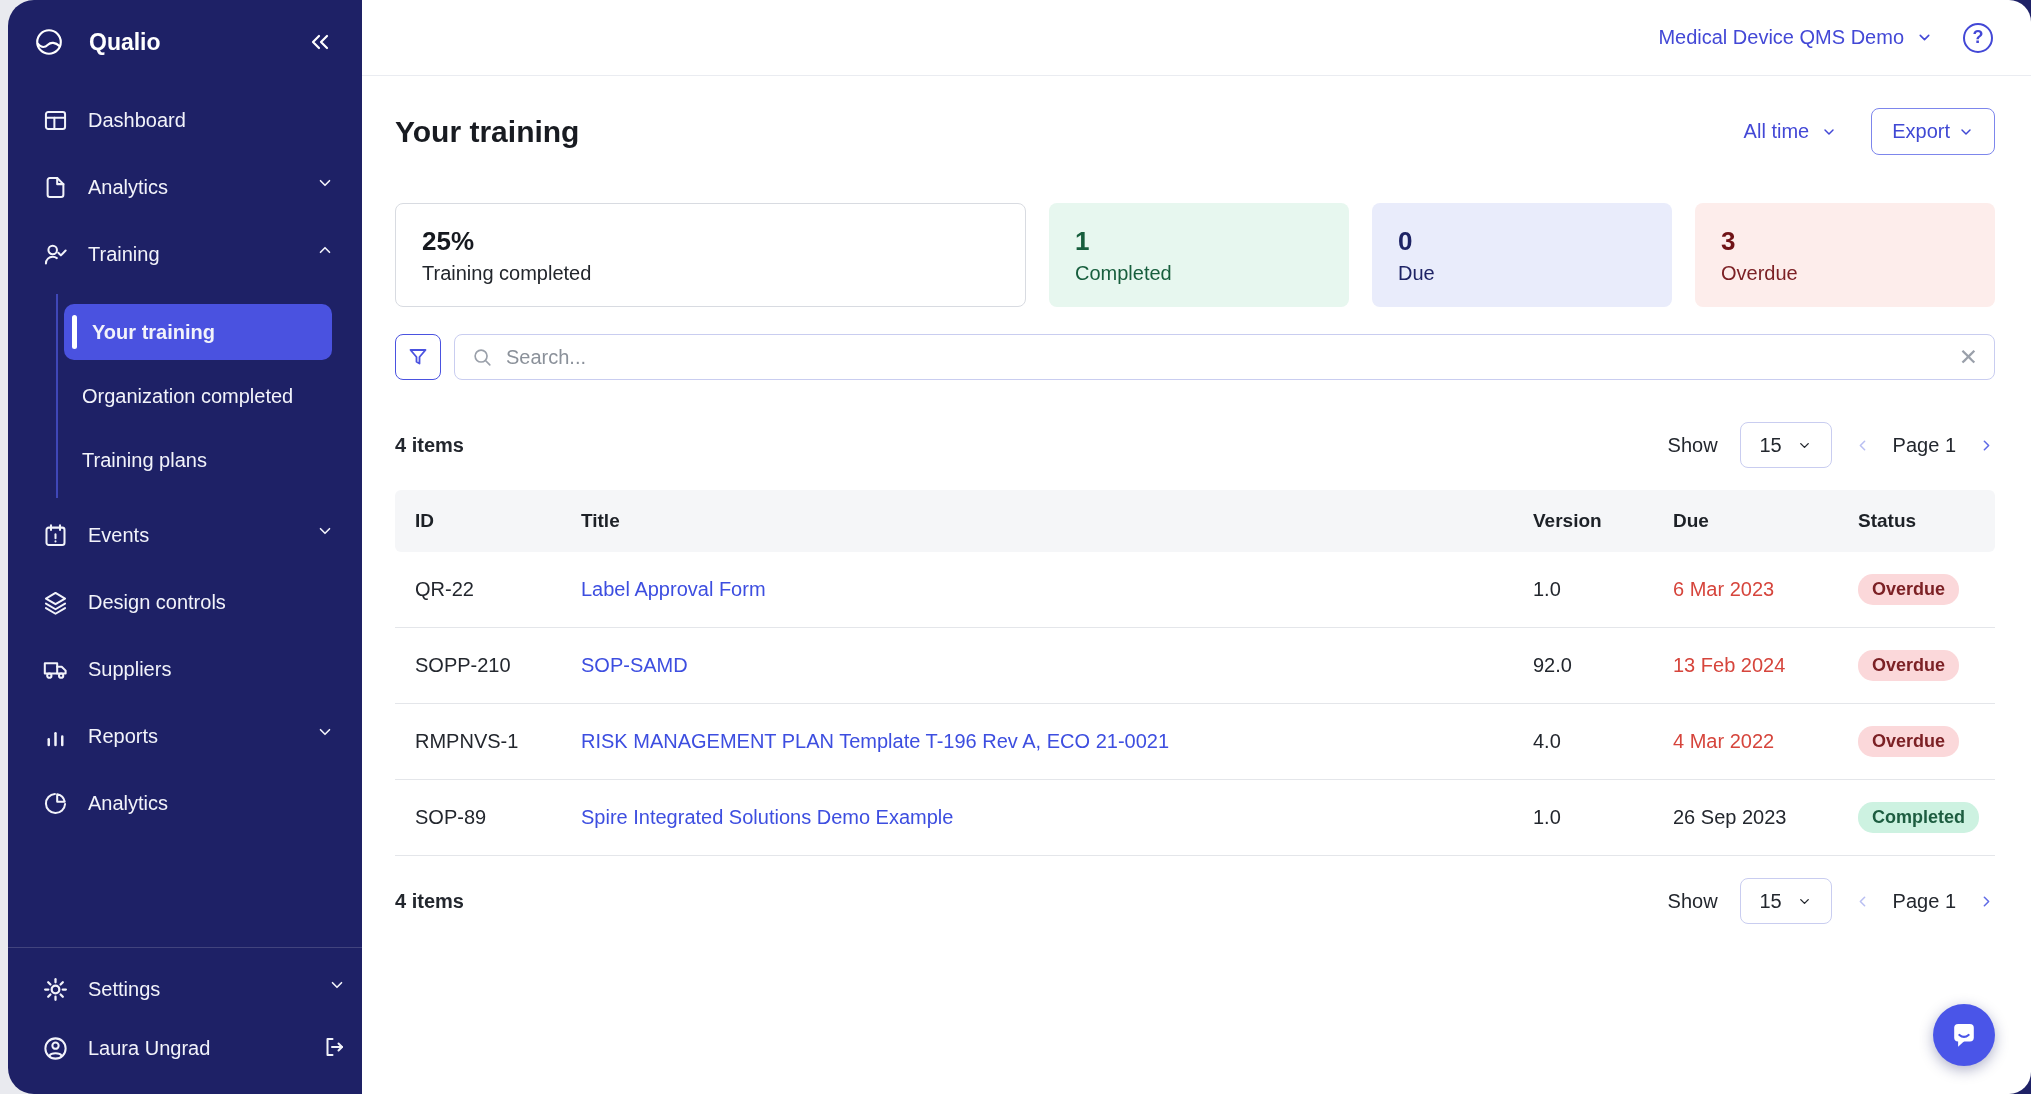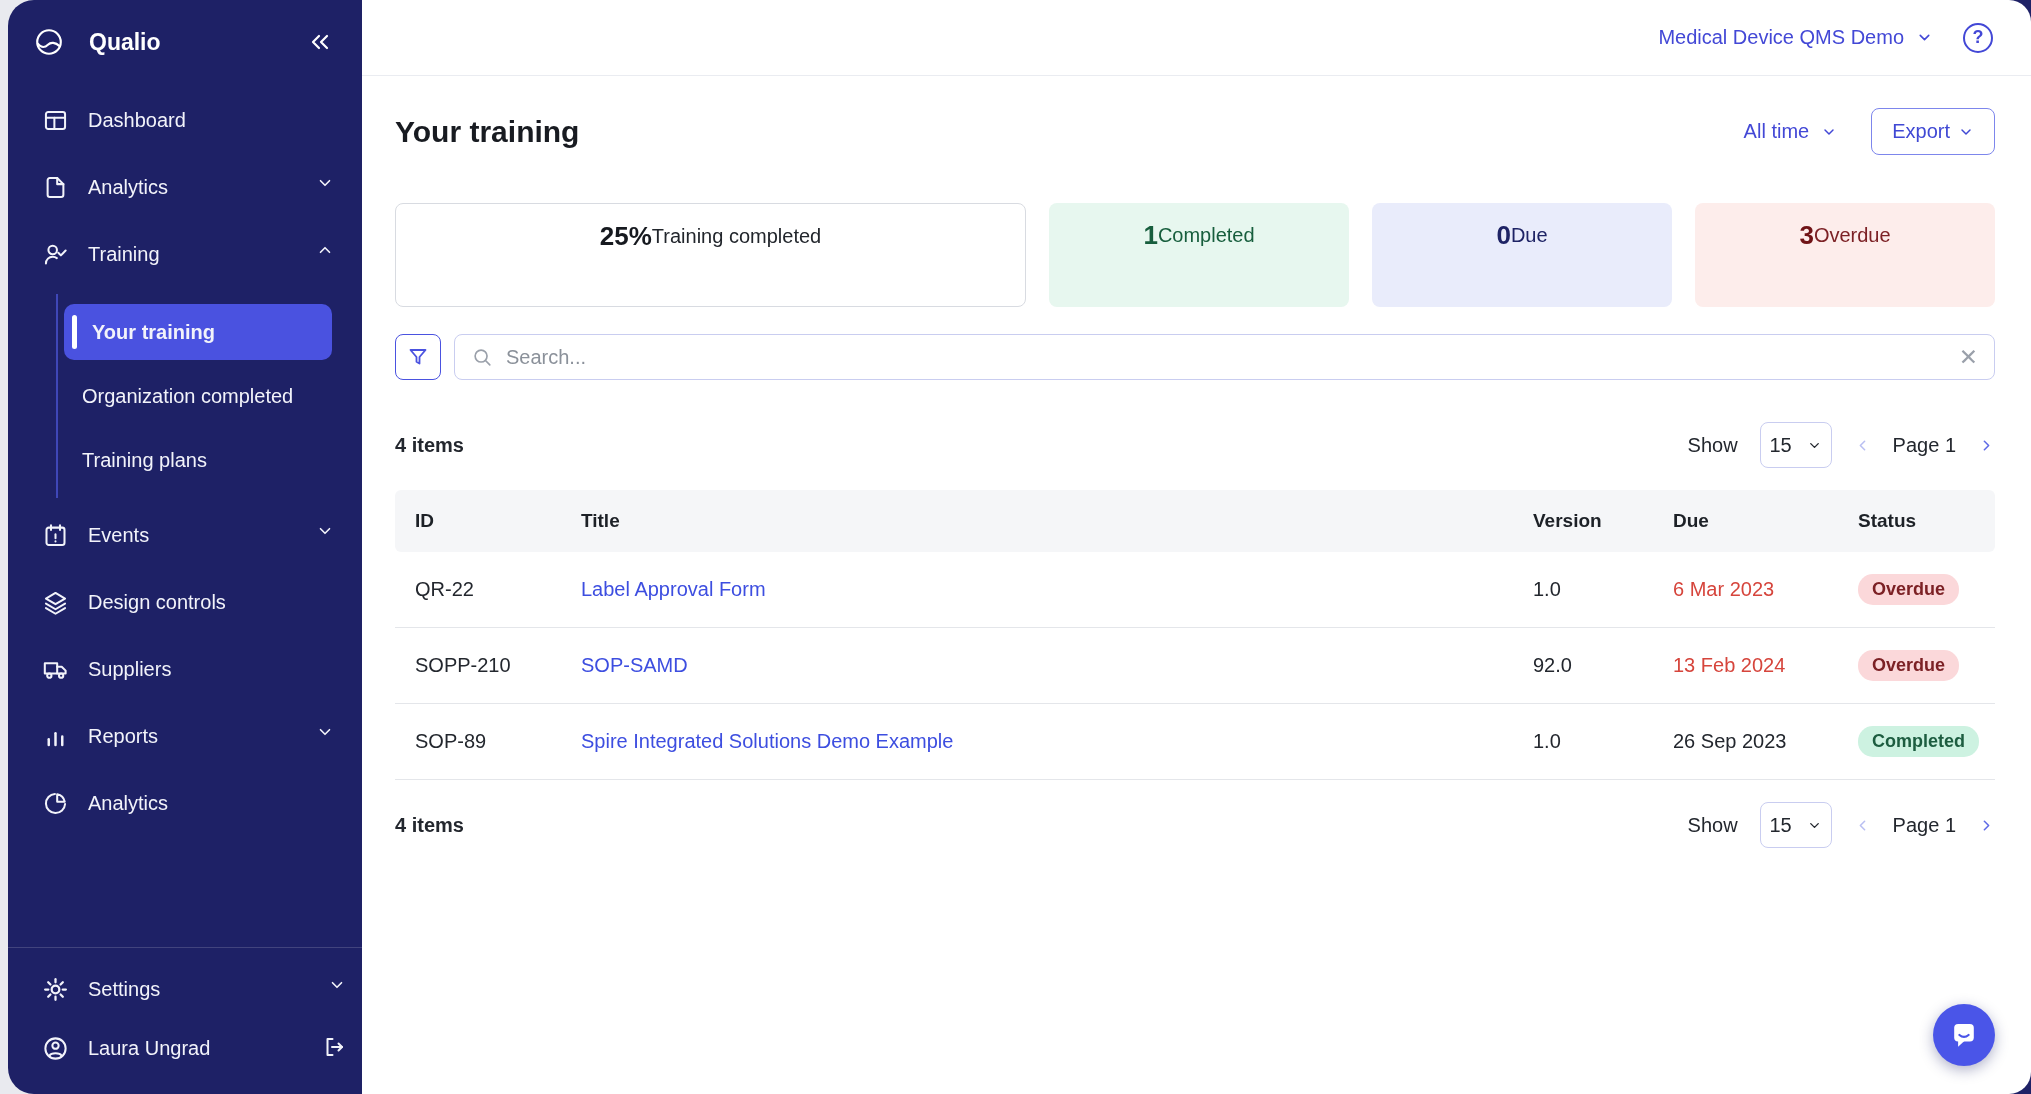--- a/index.html
+++ b/index.html
@@ -61,21 +61,21 @@
   .page-title { font-size:30px; font-weight:600; color:#181b21; }
   .header-actions { display:flex; align-items:center; gap:34px; }
   .time-filter { display:flex; align-items:center; gap:12px; color:#4348d6; font-size:20px; cursor:pointer; }
   .export-btn {
     display:flex; align-items:center; gap:8px; background:#fff; color:#4049d4;
     border:1.5px solid #7d86ec; border-radius:8px; padding:11px 20px; font-size:20px; cursor:pointer;
     font-family:inherit;
   }
 
   .stats-row { display:flex; gap:23px; margin-top:48px; }
-  .stat { height:104px; border-radius:8px; padding:16px 26px; display:flex; flex-direction:row; justify-content:center; }
+  .stat { height:104px; border-radius:8px; padding:16px 26px; display:flex; flex-direction:column; justify-content:center; }
   .stat .stat-value { font-size:26px; font-weight:700; line-height:32px; }
   .stat .stat-label { font-size:20px; margin-top:5px; }
   .stat-plain { flex:1; background:#fff; border:1px solid #d8dbe1; }
   .stat-plain .stat-value { color:#16191f; }
   .stat-plain .stat-label { color:#22262c; }
   .stat-completed { width:300px; background:#e7f7ef; }
   .stat-completed .stat-value, .stat-completed .stat-label { color:#175e3d; }
   .stat-due { width:300px; background:#e9ecfb; }
   .stat-due .stat-value, .stat-due .stat-label { color:#1e2365; }
   .stat-overdue { width:300px; background:#fdedeb; }
@@ -93,21 +93,21 @@
   }
   .search-box input { flex:1; border:none; outline:none; font-size:20px; color:#2b2f36; font-family:inherit; background:transparent; }
   .search-box input::placeholder { color:#8b919a; }
   .clear-btn { color:#9aa0aa; font-size:23px; cursor:pointer; line-height:1; }
 
   .list-toolbar { display:flex; align-items:center; justify-content:space-between; margin-top:42px; }
   .list-toolbar.bottom { margin-top:22px; }
   .items-count { font-size:20px; font-weight:600; color:#23272e; }
   .pager { display:flex; align-items:center; gap:22px; font-size:20px; color:#23272e; }
   .page-size-select {
-    width:72px; height:46px; border:1px solid #c9cdf0; border-radius:8px; background:#fff;
+    width:92px; height:46px; border:1px solid #c9cdf0; border-radius:8px; background:#fff;
     display:flex; align-items:center; justify-content:center; gap:15px; cursor:pointer; color:#23272e;
   }
   .pager-chevron { display:flex; cursor:pointer; }
   .pager-chevron.prev { color:#b9bff2; }
   .pager-chevron.next { color:#5f6ae6; }
   .page-indicator { color:#23272e; }
 
   table { width:100%; border-collapse:collapse; margin-top:22px; }
   thead th {
     background:#f5f6f8; text-align:left; font-size:19px; font-weight:600; color:#1d2127;
@@ -446,20 +446,27 @@
   </tr>
 
   <tr>
     <td>SOPP-210</td>
     <td><a class="doc-link" href="#">SOP-SAMD</a></td>
     <td>92.0</td>
     <td><span class="due-text overdue">13 Feb 2024</span></td>
     <td><span class="pill overdue">Overdue</span></td>
   </tr>
 
+  <tr>
+    <td>RMPNVS-1</td>
+    <td><a class="doc-link" href="#">RISK MANAGEMENT PLAN Template T-196 Rev A, ECO 21-0021</a></td>
+    <td>4.0</td>
+    <td><span class="due-text overdue">4 Mar 2022</span></td>
+    <td><span class="pill overdue">Overdue</span></td>
+  </tr>
 
   <tr>
     <td>SOP-89</td>
     <td><a class="doc-link" href="#">Spire Integrated Solutions Demo Example</a></td>
     <td>1.0</td>
     <td><span class="due-text normal">26 Sep 2023</span></td>
     <td><span class="pill completed">Completed</span></td>
   </tr>
 </tbody>
         </table>

